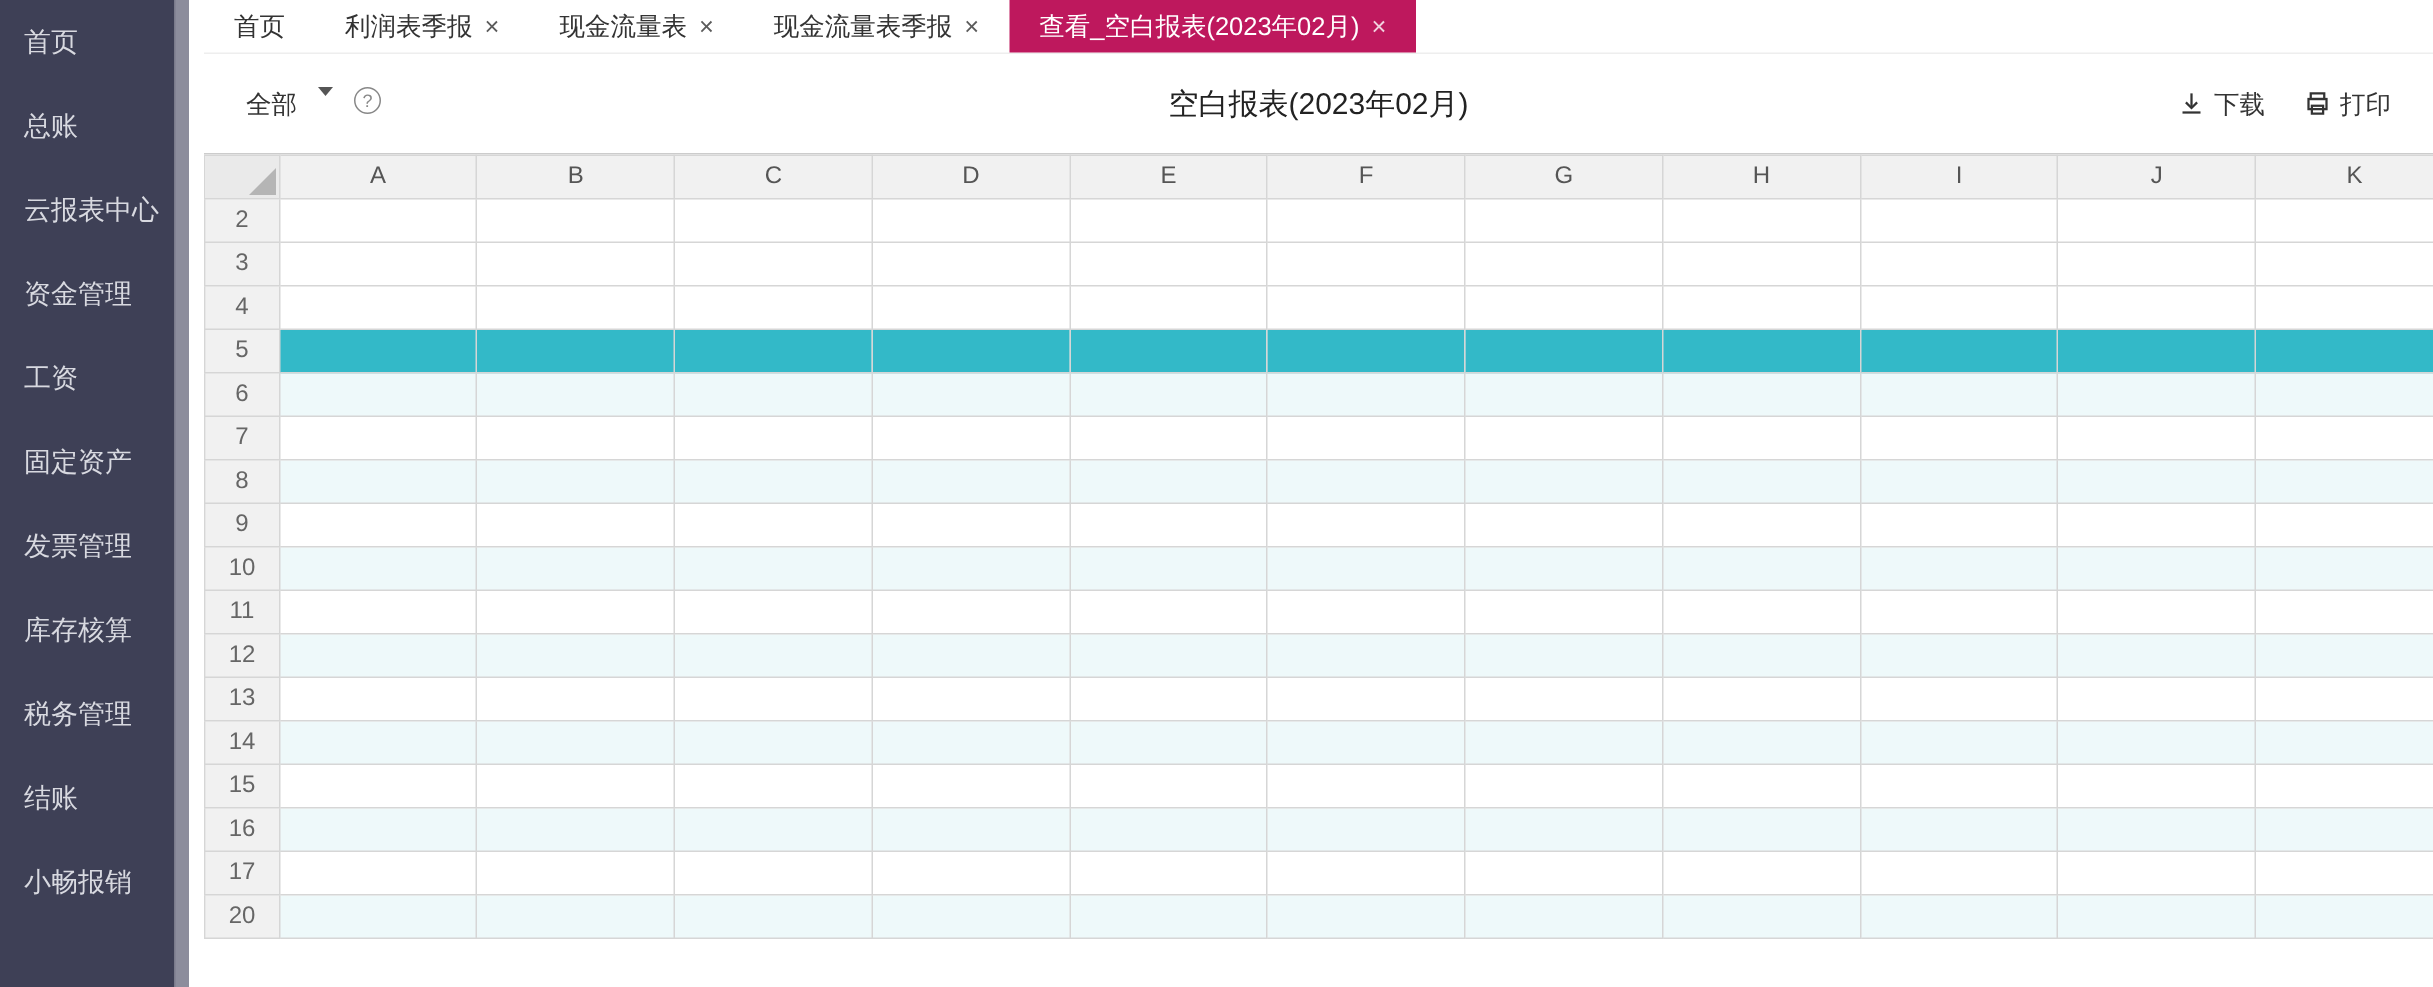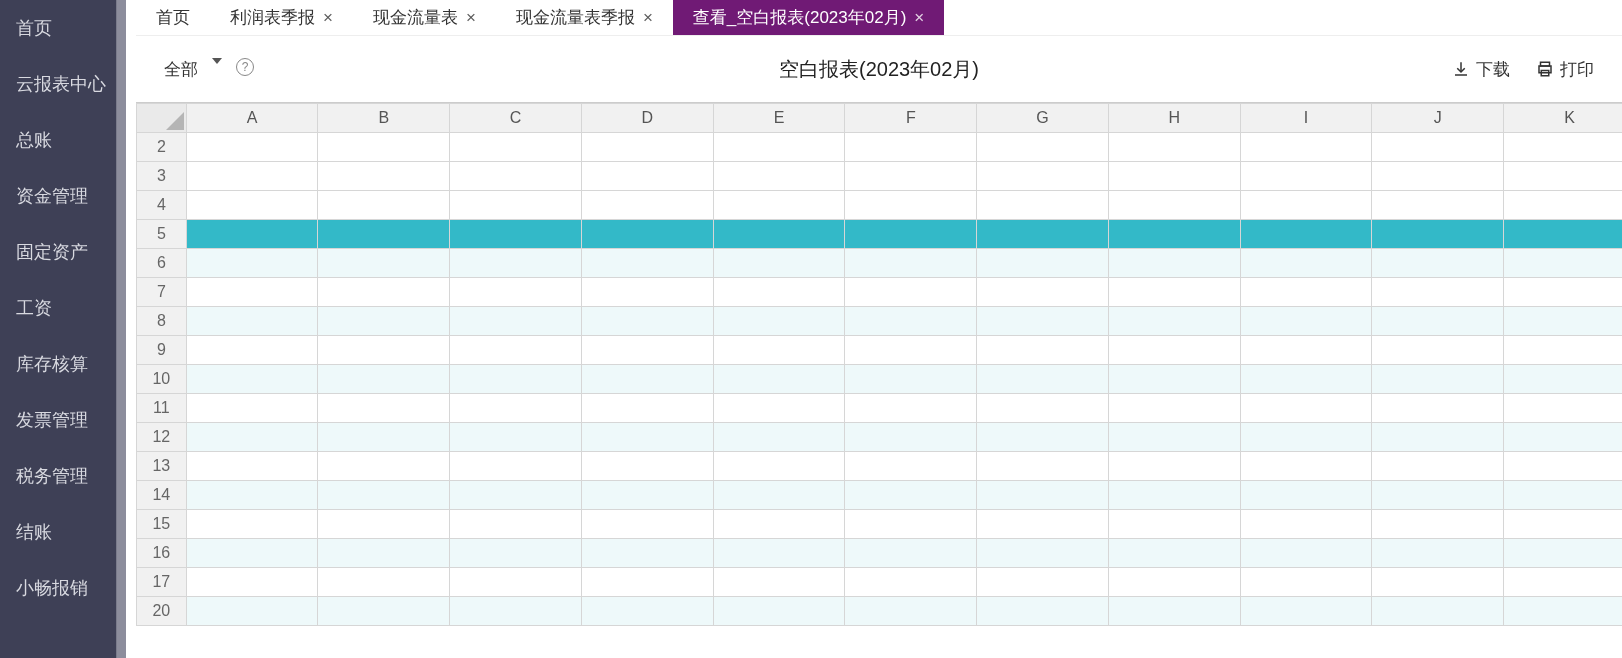--- a/index.html
+++ b/index.html
@@ -59,21 +59,21 @@
   display: flex;
   align-items: center;
   padding: 0 20px;
   font-size: 17px;
   color: #333;
   cursor: pointer;
   gap: 8px;
   white-space: nowrap;
 }
 .tab.active {
-  background: #701a75;
+  background: #be185d;
   color: #fff;
 }
 .tab-close {
   font-size: 17px;
   line-height: 1;
   opacity: .8;
 }
 .toolbar {
   height: 66px;
   display: flex;
@@ -172,27 +172,27 @@
 .col { width: 122px; }
 tr.highlight td { background: #33b9c8; }
 tr.alt td { background: #eef9fa; }
 </style>
 </head>
 <body>
 
 <nav class="sidebar">
   <div id="sidebar-items">
       <div class="sidebar-item">首页</div>
+      <div class="sidebar-item">总账</div>
       <div class="sidebar-item">云报表中心</div>
-      <div class="sidebar-item">总账</div>
       <div class="sidebar-item">资金管理</div>
+      <div class="sidebar-item">工资</div>
       <div class="sidebar-item">固定资产</div>
-      <div class="sidebar-item">工资</div>
+      <div class="sidebar-item">发票管理</div>
       <div class="sidebar-item">库存核算</div>
-      <div class="sidebar-item">发票管理</div>
       <div class="sidebar-item">税务管理</div>
       <div class="sidebar-item">结账</div>
       <div class="sidebar-item">小畅报销</div>
     </div>
   <div class="sidebar-scroll"></div>
 </nav>
 
 <div class="main">
 
   <div class="tabbar" id="tabbar">

